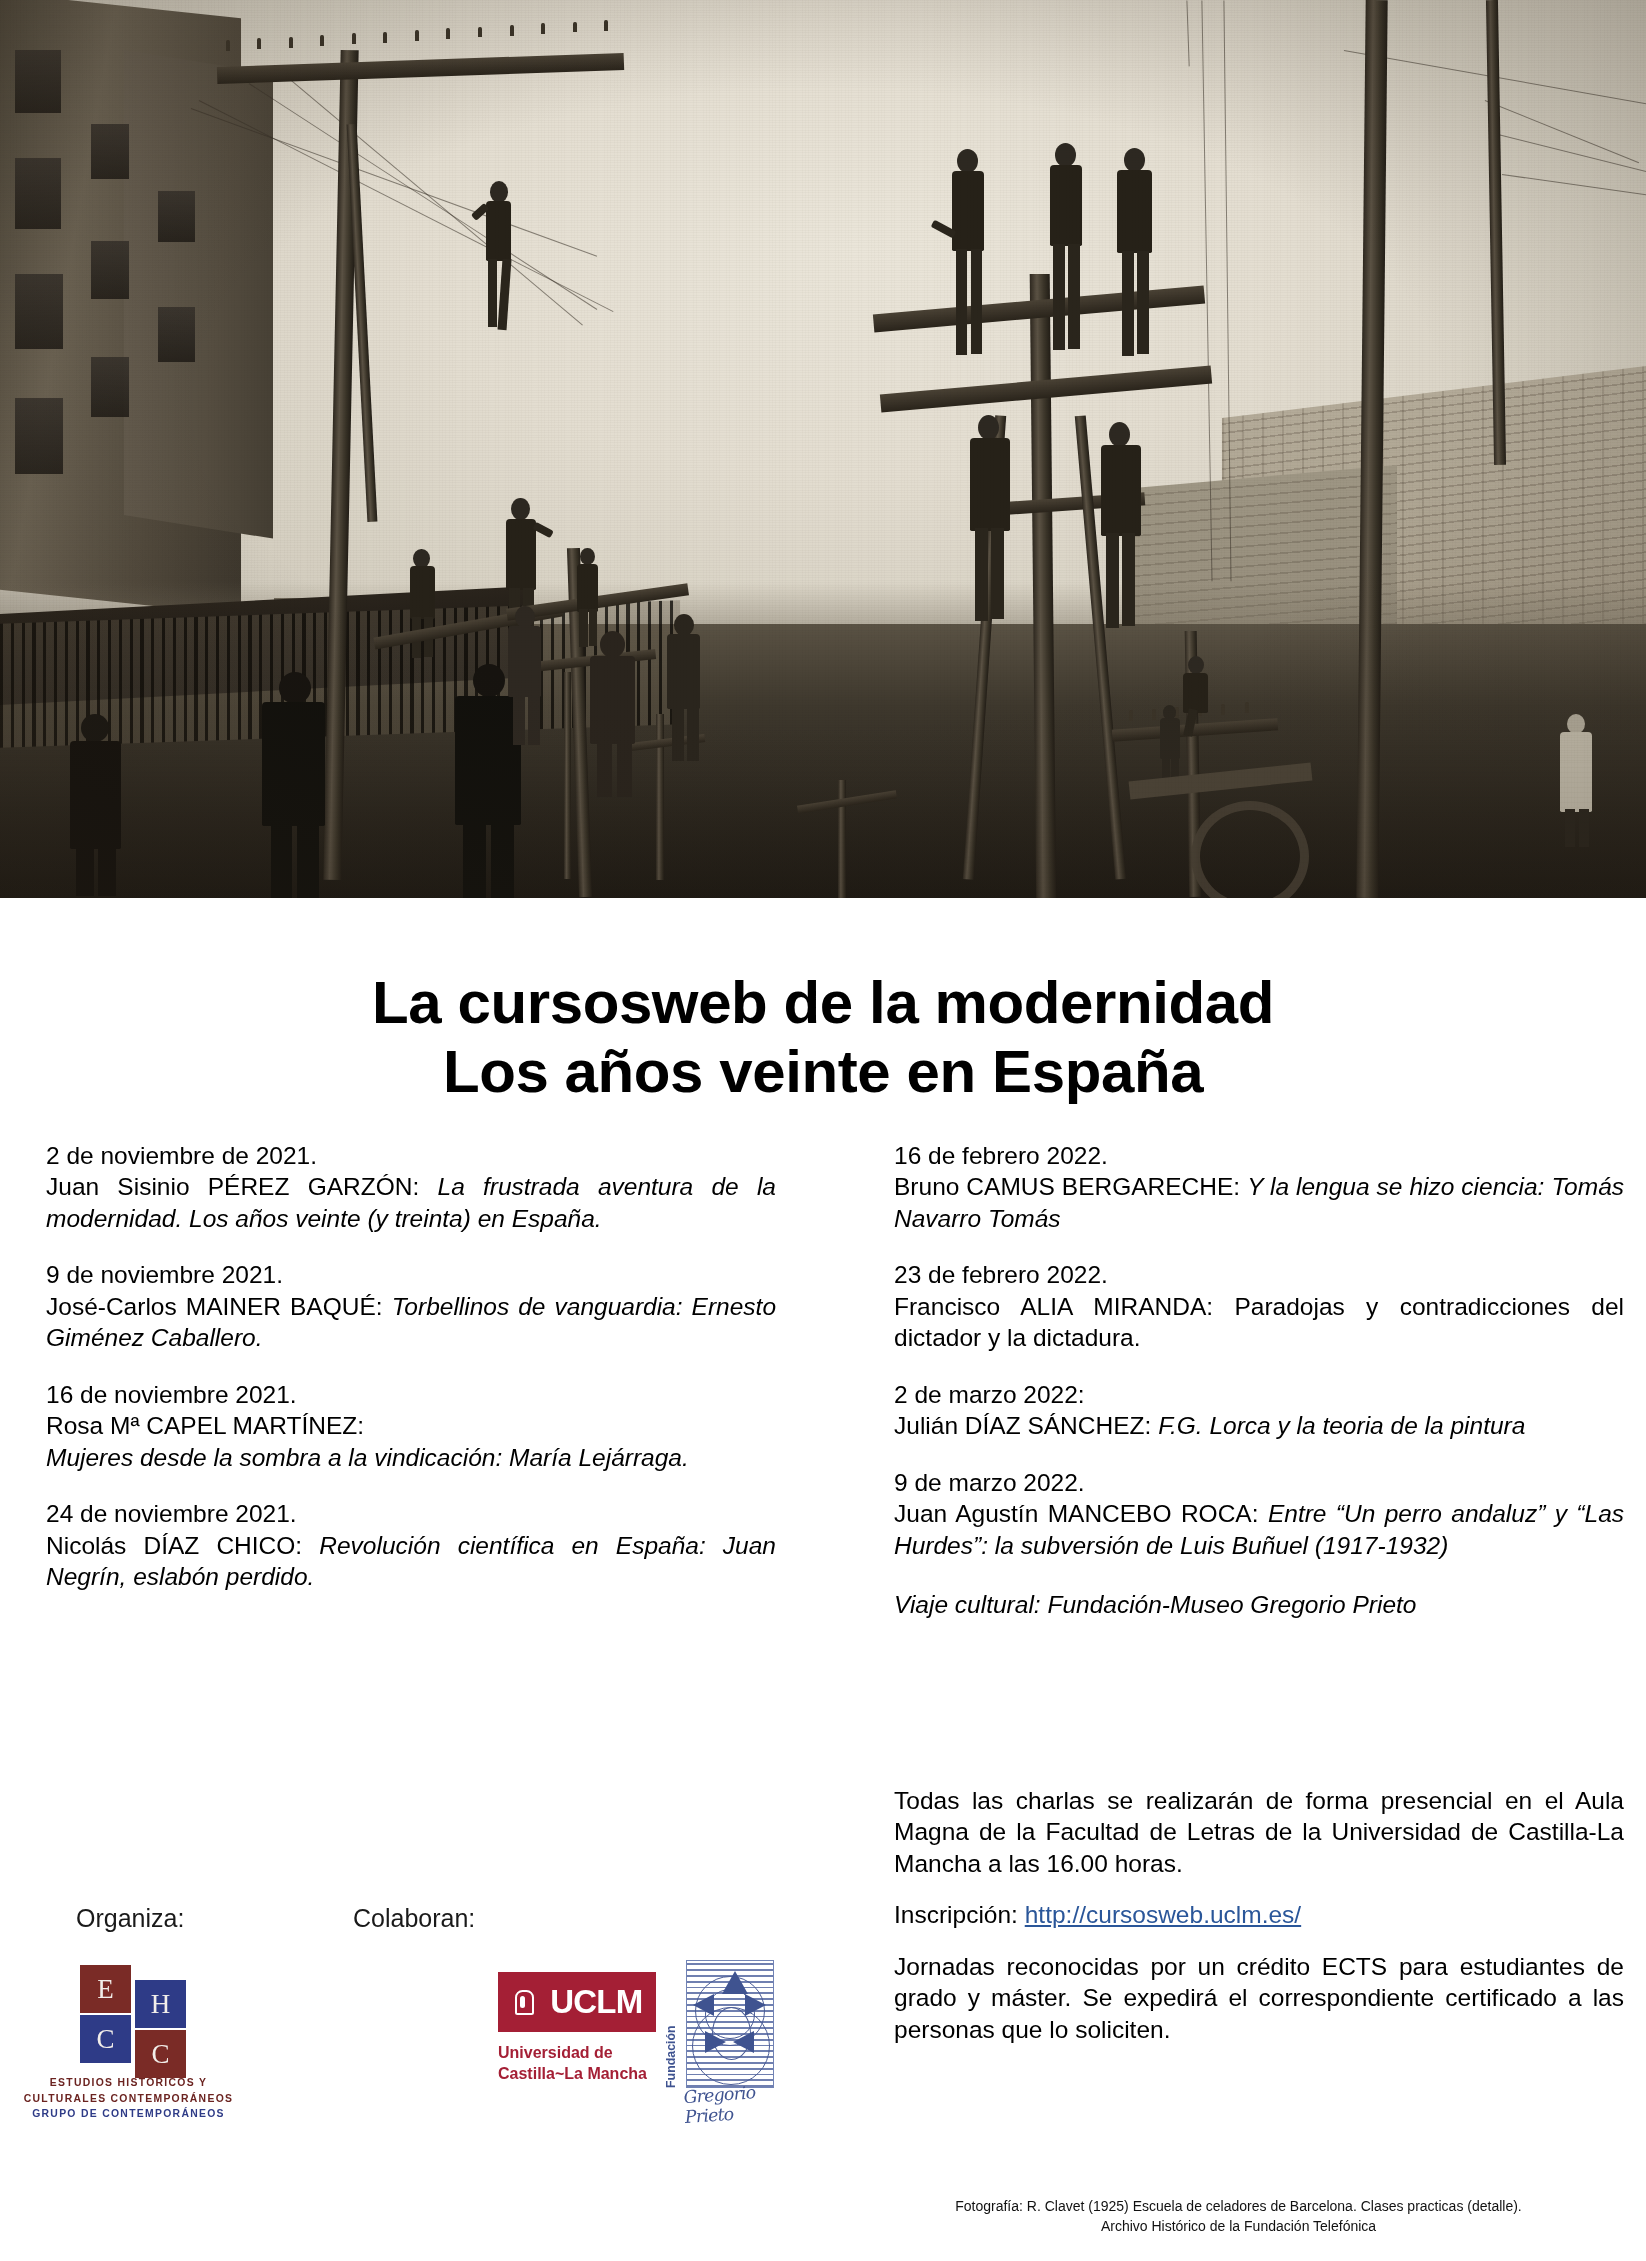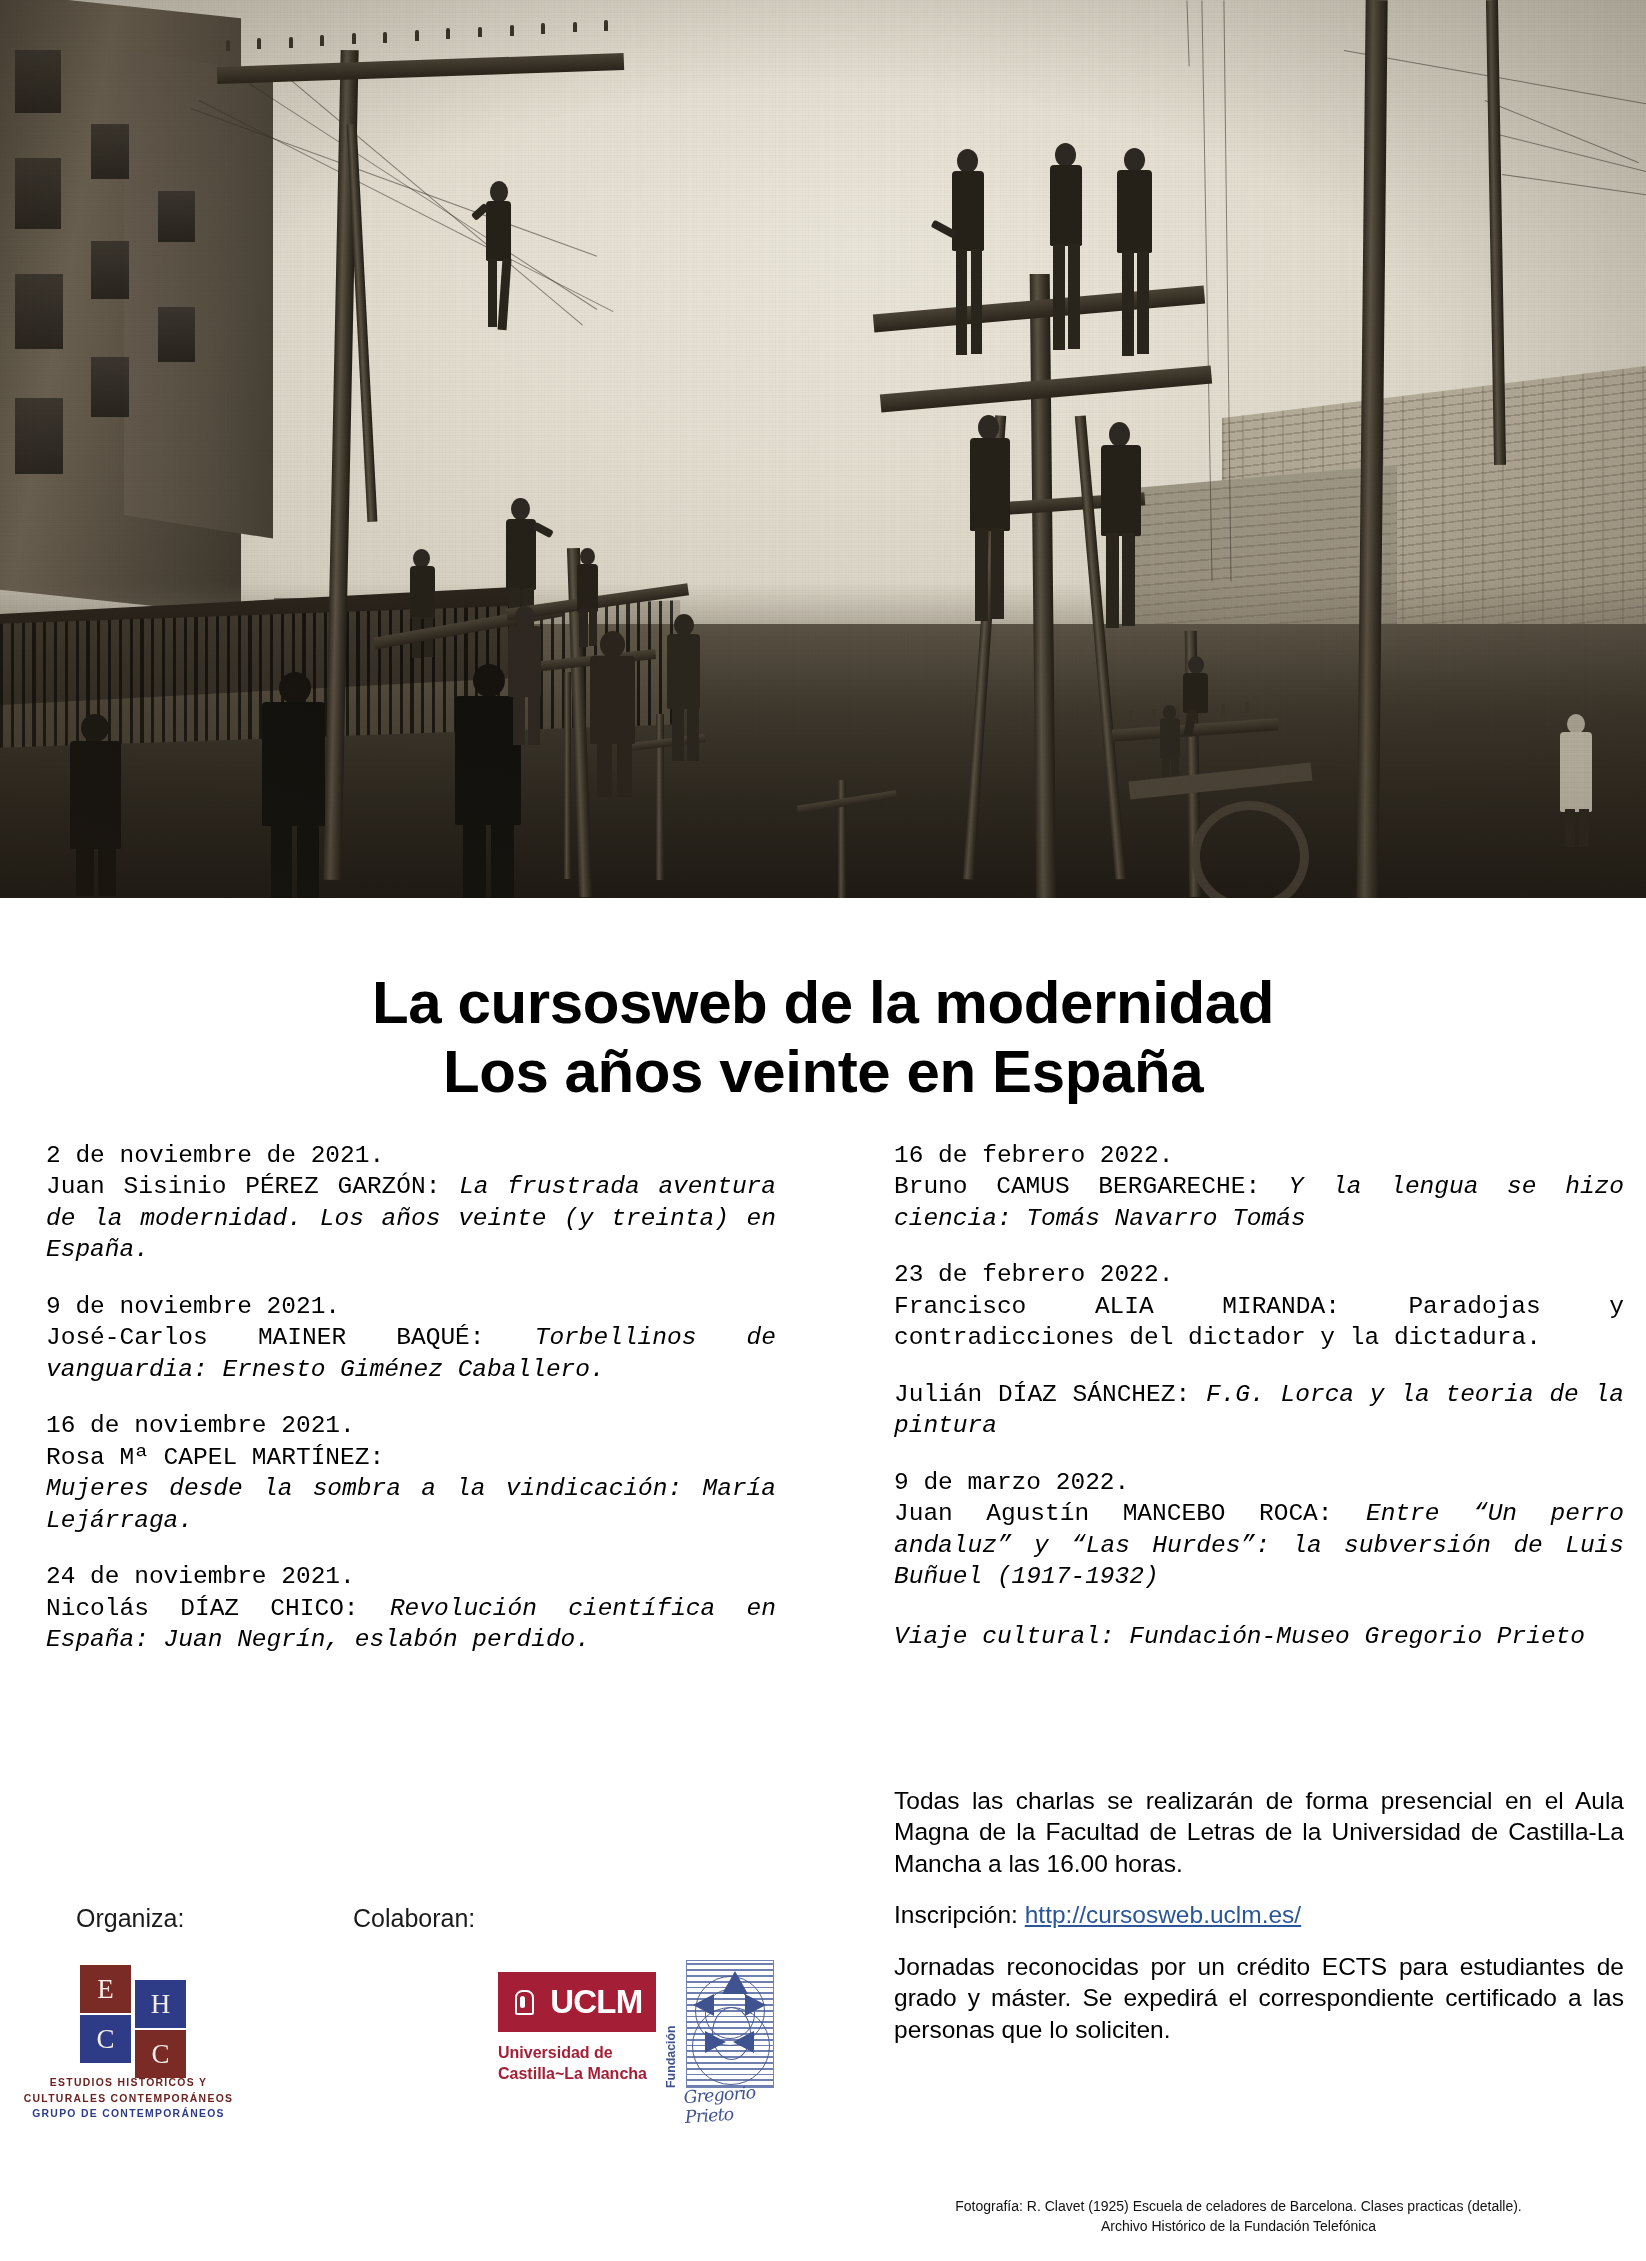--- a/index.html
+++ b/index.html
@@ -110,21 +110,21 @@
 
   
   .title{
     position:absolute;left:0;top:929px;width:1646px;text-align:center;
     font-weight:bold;font-size:60px;line-height:1.14;color:#000;
     letter-spacing:-0.4px;
   }
   .title span{display:block;}
 
   
-  .col{position:absolute;top:1140px;font-size:24.5px;line-height:1.285;color:#000;font-family:Liberation Mono, monospace;}
+  .col{position:absolute;top:1140px;font-size:24.5px;line-height:1.285;color:#000;}
   .col-left{left:46px;width:730px;}
   .col-right{left:894px;width:730px;}
   .entry{margin-bottom:25px;text-align:justify;}
   .entry .ln{display:block;}
   .date{white-space:nowrap;}
   em{font-style:italic;}
   .viaje{font-style:italic;margin-top:28px;}
 
   
   .info{
@@ -450,20 +450,21 @@
     <em>Y la lengua se hizo ciencia: Tomás Navarro Tomás</em>
   </div>
 
   <div class="entry">
     <span class="ln date">23 de febrero 2022.</span>
     <span>Francisco ALIA MIRANDA:</span>
     <span>Paradojas y contradicciones del dictador y la dictadura.</span>
   </div>
 
   <div class="entry">
+    <span class="ln date">2 de marzo 2022:</span>
     <span>Julián DÍAZ SÁNCHEZ:</span>
     <em>F.G. Lorca y la teoria de la pintura</em>
   </div>
 
   <div class="entry">
     <span class="ln date">9 de marzo 2022.</span>
     <span>Juan Agustín MANCEBO ROCA:</span>
     <em>Entre “Un perro andaluz” y “Las Hurdes”: la subversión de Luis Buñuel (1917-1932)</em>
   </div>
 

